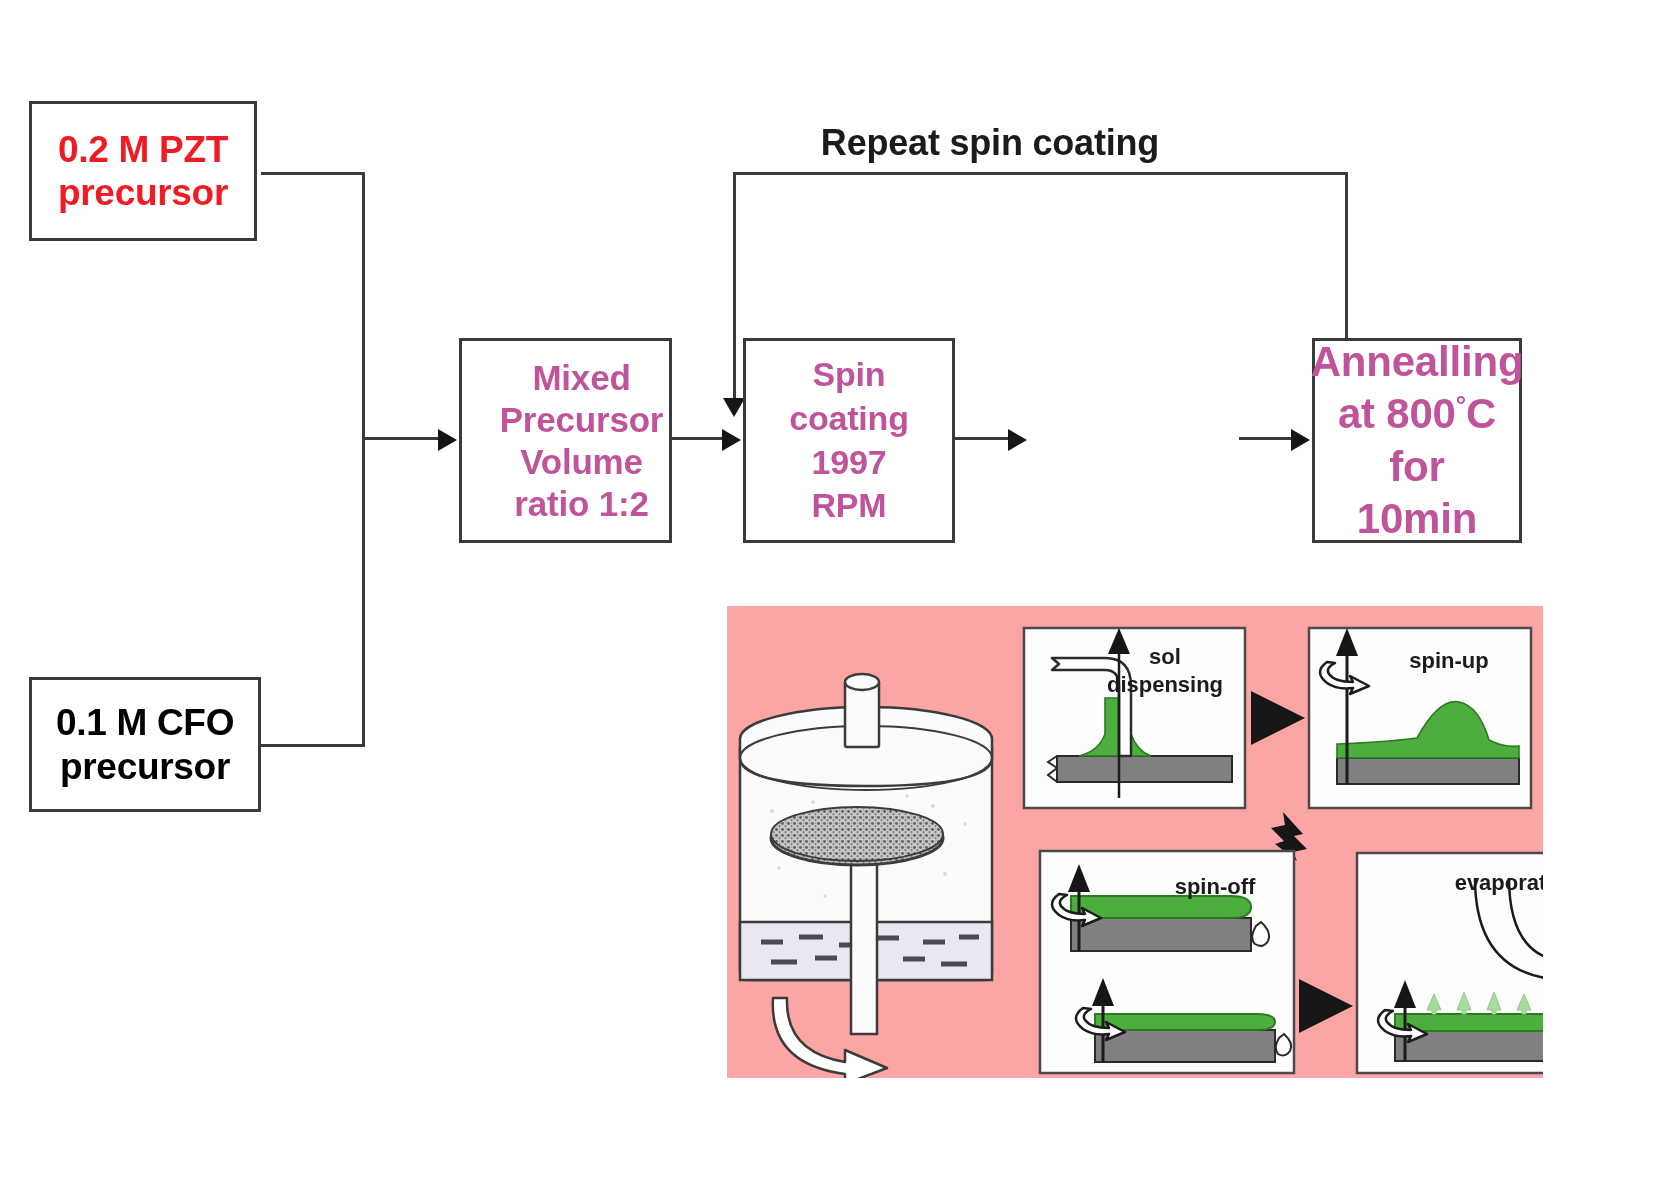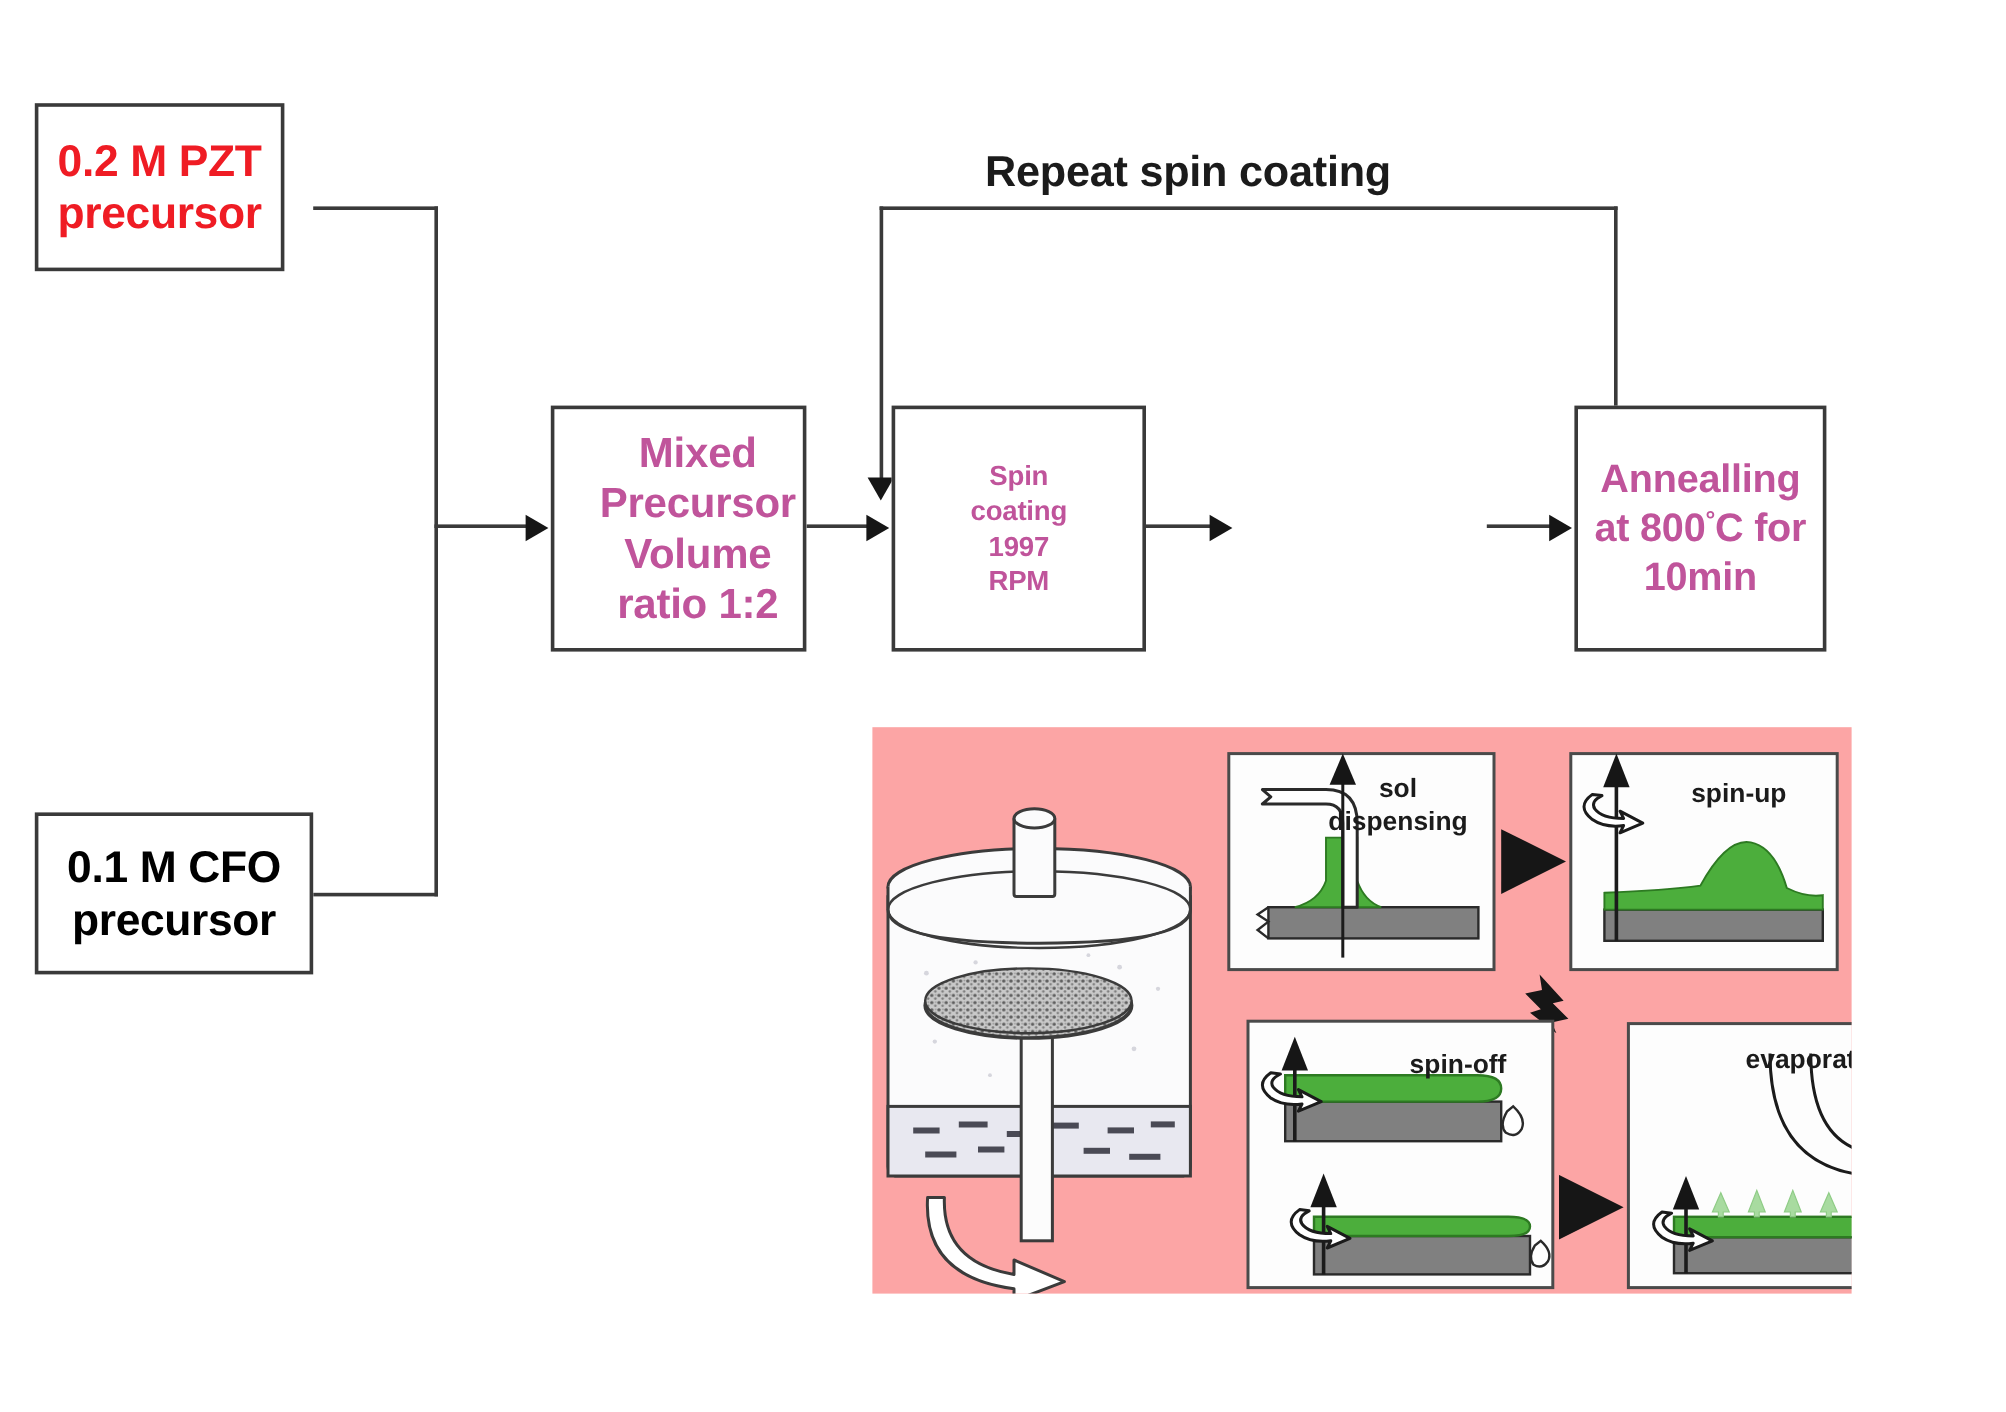--- a/index.html
+++ b/index.html
@@ -11,31 +11,31 @@
   
   .fbox{position:absolute;border:3px solid #3a3a3a;background:#ffffff;
         display:flex;align-items:center;justify-content:center;
         text-align:center;box-sizing:border-box;}
   .fbox .lines{line-height:1.17;font-weight:bold;}
 
   .fbox.red   .lines{color:#ef1c24;font-size:37px;letter-spacing:-0.3px;}
   .fbox.blue  .lines{color:#000000;font-size:37px;letter-spacing:-0.3px;}
   .fbox.mag   .lines{color:#c0549b;font-size:37px;letter-spacing:-0.2px;}
 
-  #box-pzt  {left:29px;  top:86px; width:208px; height:140px;}
+  #box-pzt  {left:29px;  top:101px; width:228px; height:140px;}
   #box-cfo  {left:29px;  top:677px; width:232px; height:135px;}
   #box-mixed{left:459px; top:338px; width:213px; height:205px;padding-left:32px;}
   #box-spin {left:743px; top:338px; width:212px; height:205px;}
   #box-dry  {left:1029px;top:338px; width:210px; height:205px;}
   #box-anneal{left:1312px;top:338px;width:210px; height:205px;}
 
   #box-mixed .lines{font-size:35px;line-height:1.2;}
-  #box-spin  .lines{font-size:23px;line-height:1.28;}
+  #box-spin  .lines{font-size:34px;line-height:1.28;}
   #box-dry   .lines{font-size:33px;line-height:1.24;}
-  #box-anneal .lines{font-size:33px;line-height:1.24;}
+  #box-anneal .lines{font-size:42px;line-height:1.24;}
 
   .deg{font-size:0.62em;vertical-align:0.55em;line-height:0;}
 
   
   #repeat-title{position:absolute;left:770px;top:105px;width:440px;
       text-align:center;font-size:36px;font-weight:bold;color:#1b1b1b;
       letter-spacing:-0.2px;margin-top:17px;}
 
   
   .ln{position:absolute;background:#3a3a3a;}

